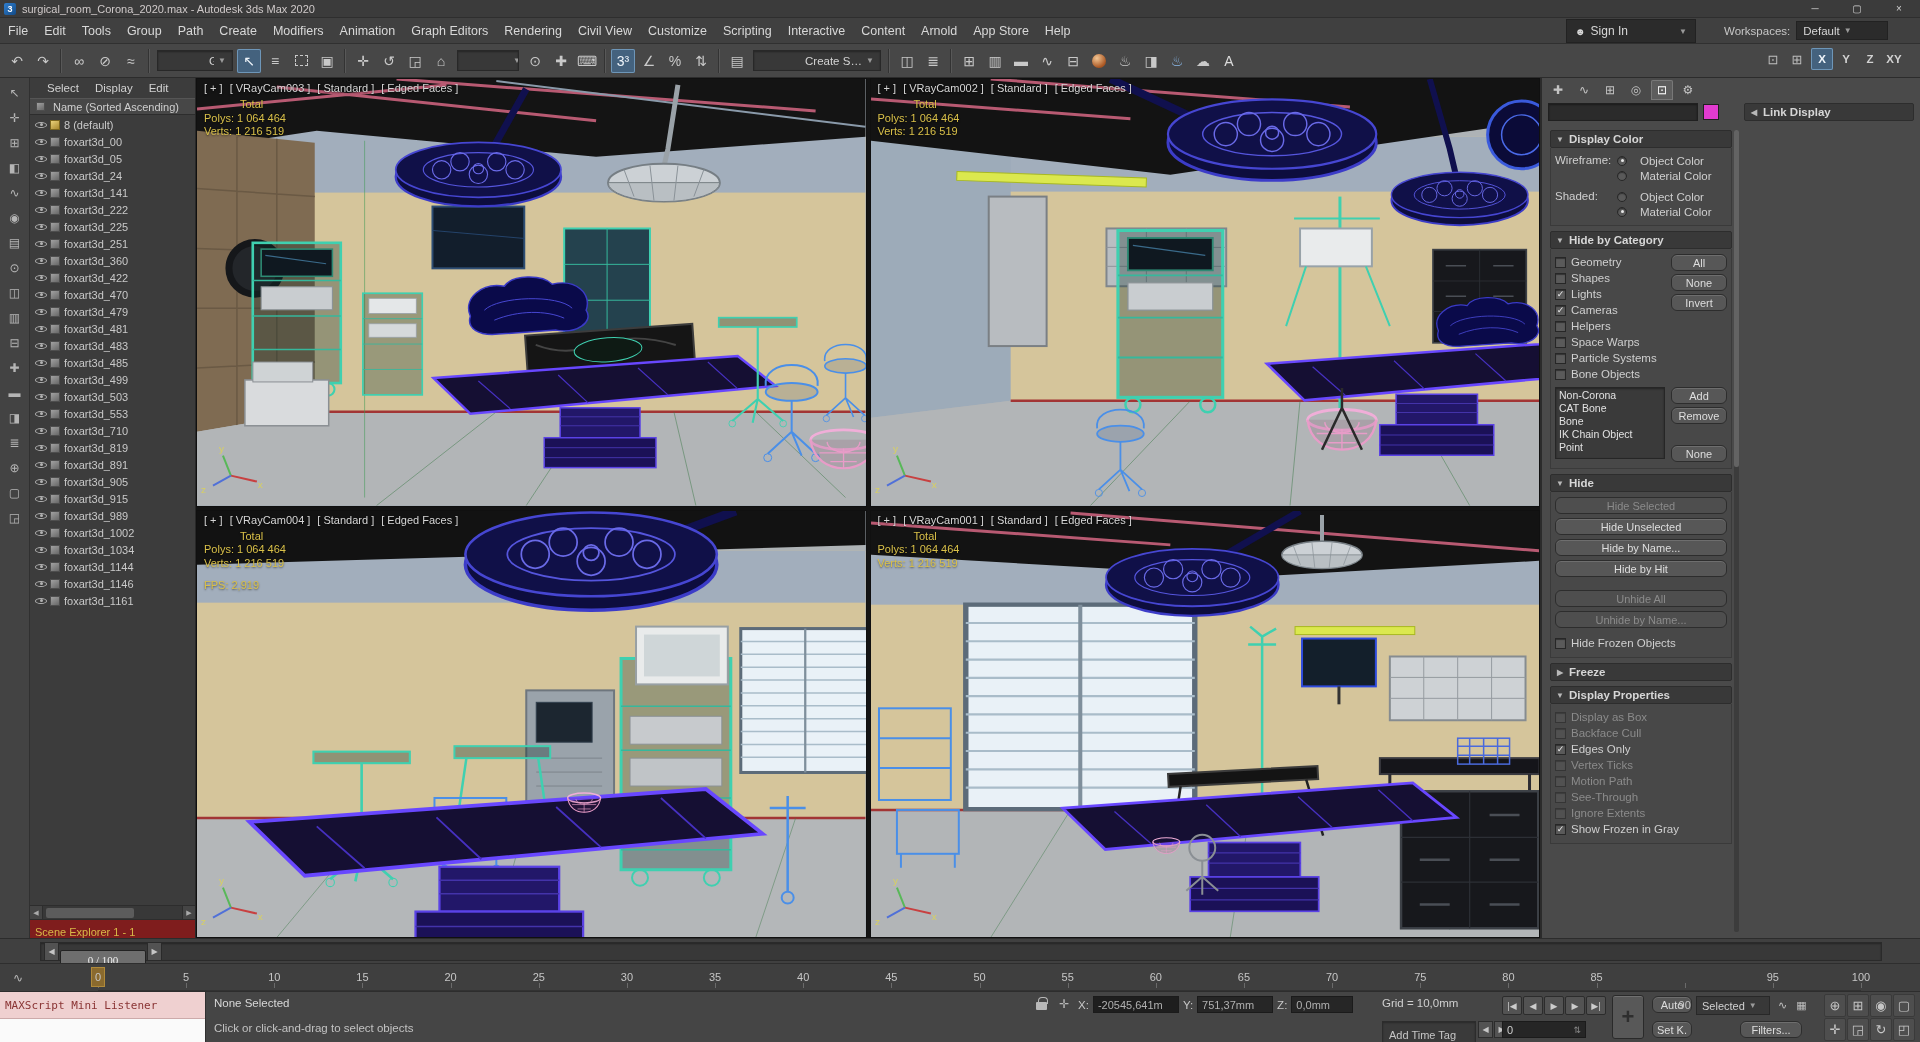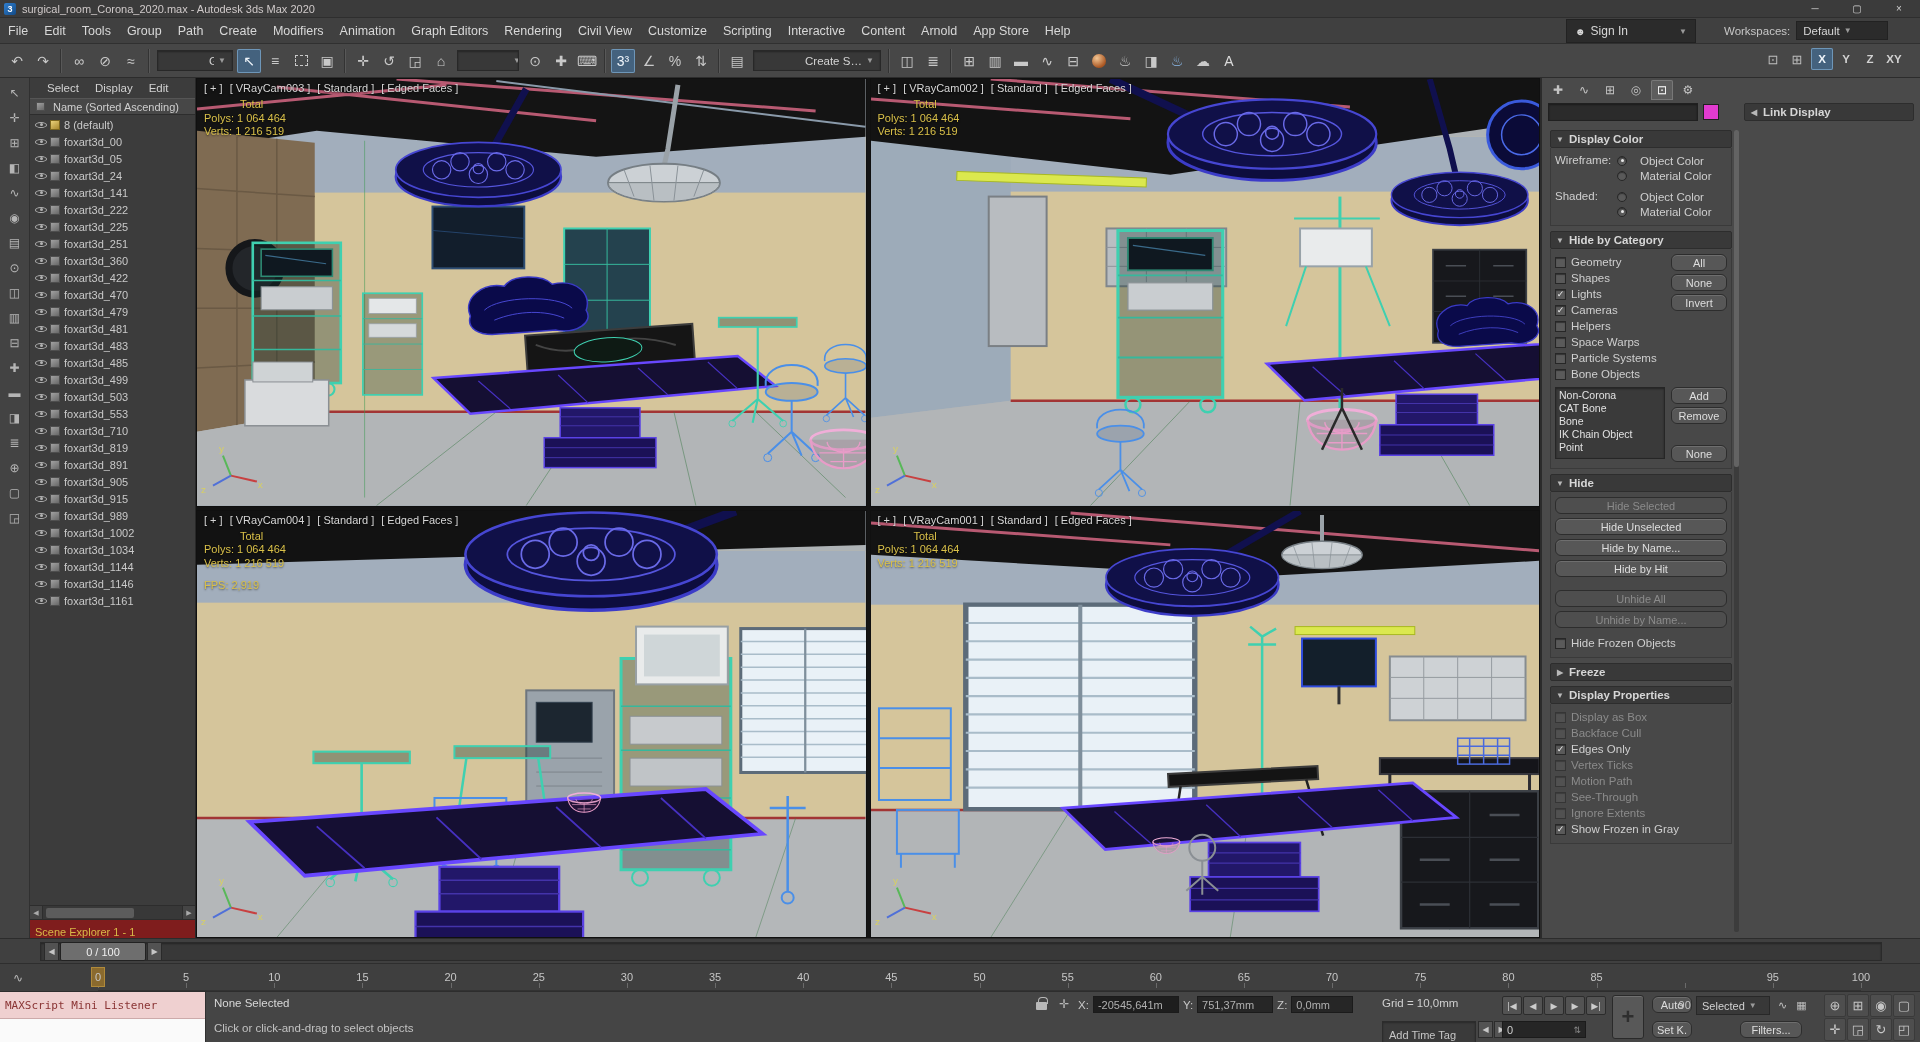--- a/index.html
+++ b/index.html
@@ -106,21 +106,21 @@
   .lb-item{font-size:10.5px;color:#e2e2e2;padding-left:3px;height:13px;white-space:nowrap;}
   #hide-btns{display:flex;flex-direction:column;gap:4px;}
   #panel-scroll{position:absolute;left:192px;top:52px;bottom:6px;width:5px;background:#3c3c3c;border-radius:2px;}
   #panel-scroll-thumb{position:absolute;left:0;top:0;width:100%;height:42%;background:#636363;border-radius:2px;}
 
   
   #timeslider{position:absolute;top:938px;left:0;right:0;height:25px;background:#404040;border-top:1px solid #2c2c2c;}
   #ts-track{position:absolute;left:40px;right:38px;top:3px;height:19px;background:#383838;border:1px solid #2a2a2a;box-shadow:inset 0 1px 2px rgba(0,0,0,.35);}
   #ts-handle-group{position:absolute;left:44px;top:3px;display:flex;height:19px;}
   .ts-btn{width:15px;height:100%;background:#525252;border:1px solid #2a2a2a;color:#c6c6c6;font-size:8px;display:flex;align-items:center;justify-content:center;}
-  #ts-handle{width:86px;height:100%;background:#6e6e6e;border:1px solid #222;border-radius:2px;color:#f0f0f0;font-size:11px;display:flex;align-items:center;justify-content:center;margin:0 1px;}
+  #ts-handle{width:86px;height:100%;background:#6e6e6e;border:1px solid #222;border-radius:2px;color:#f0f0f0;font-size:11px;display:flex;align-items:center;justify-content:center;margin:8px 1px;font-family:Liberation Serif, serif;}
 
   
   #ruler{position:absolute;top:963px;left:0;right:0;height:28px;background:#3f3f3f;border-top:1px solid #2e2e2e;}
   #ruler-icon{position:absolute;left:8px;top:5px;width:20px;height:18px;display:flex;align-items:center;justify-content:center;color:#b8b8b8;font-size:12px;}
   #ruler-track{position:absolute;left:98px;right:59px;top:0;bottom:0;border-bottom:1px solid #323232;}
   .tick-label{position:absolute;top:7px;transform:translateX(-50%);font-size:11px;color:#c6c6c6;z-index:2;}
   .tick-mark{position:absolute;bottom:2px;width:1px;height:5px;background:#6a6a6a;}
   #ruler-marker{position:absolute;left:0;top:3px;bottom:3px;width:14px;transform:translateX(-50%);background:#8a6a2e;border:1px solid #b08a3a;z-index:1;}
 
   

